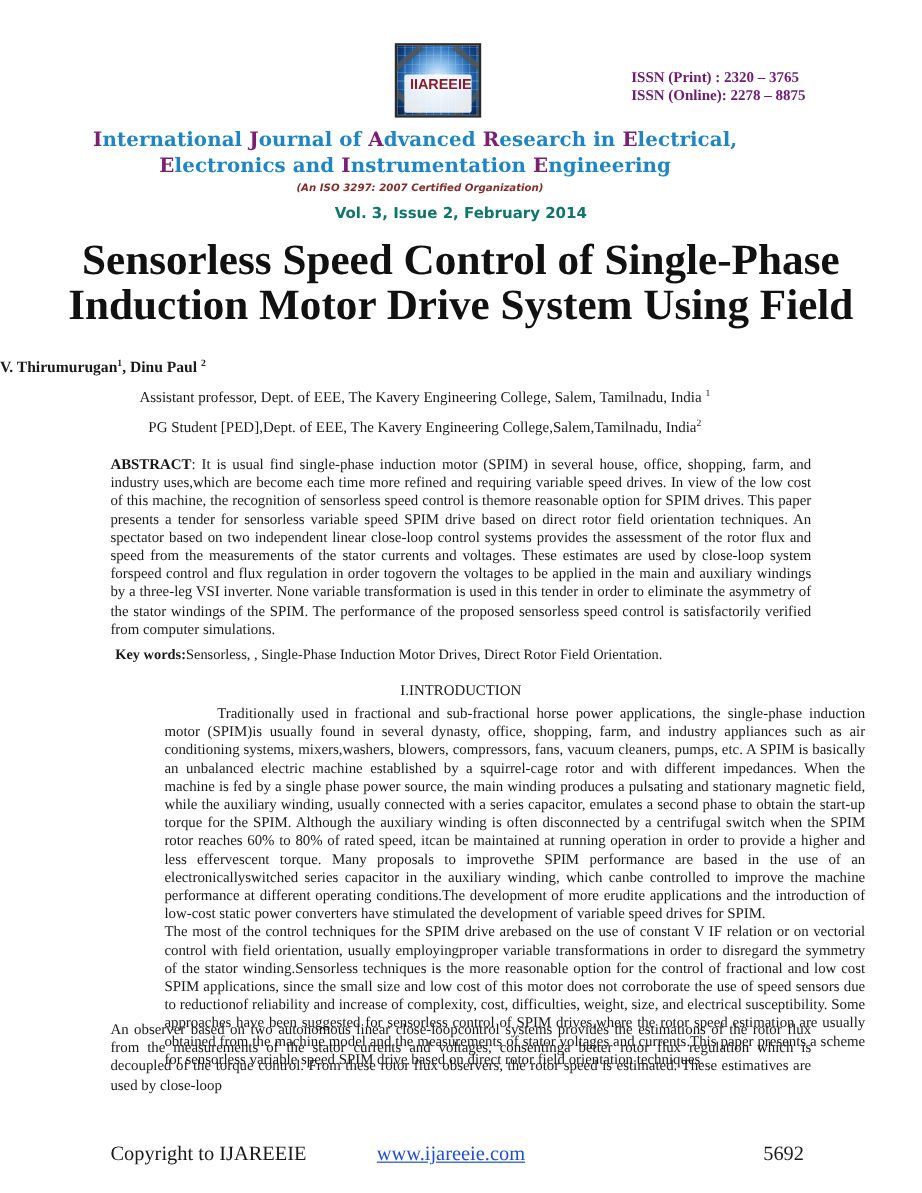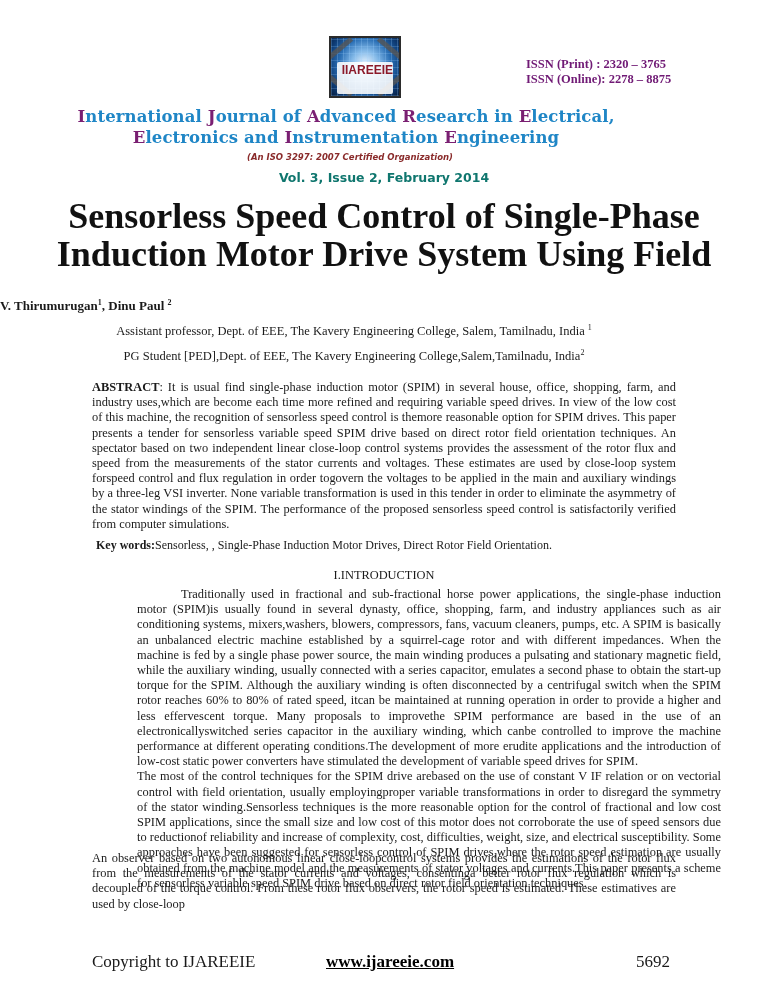--- a/index.html
+++ b/index.html
@@ -42,21 +42,21 @@
             text-align: justify; }
     .abstract { top: 380px; }
     .abstract b { font-weight: bold; }
     .keywords { position: absolute; left: 96px; top: 538px; font-size: 12px; }
     .section-title { position: absolute; left: 0; width: 768px; top: 568px; text-align: center; font-size: 12.4px; }
     .intro1 { top: 587px; margin-left: 45px; }
     .intro1 .indent { display: inline-block; width: 44px; }
     .intro3 { top: 851px; }
     .footer { position: absolute; top: 924px; font-size: 17px; margin-top: 28px; }
     .footer.left { left: 92px; }
-    .footer.mid { left: 326px; color: #000000; text-decoration: underline; font-weight: bold; }
+    .footer.mid { left: 314px; color: #1d4ed8; text-decoration: underline; }
     .footer.right { left: 636px; }
   </style>
 </head>
 <body>
 
 <div class="logo">
   <div class="globe-lines"></div>
   <div class="corner c1"></div>
   <div class="corner c2"></div>
   <div class="corner c3"></div>

